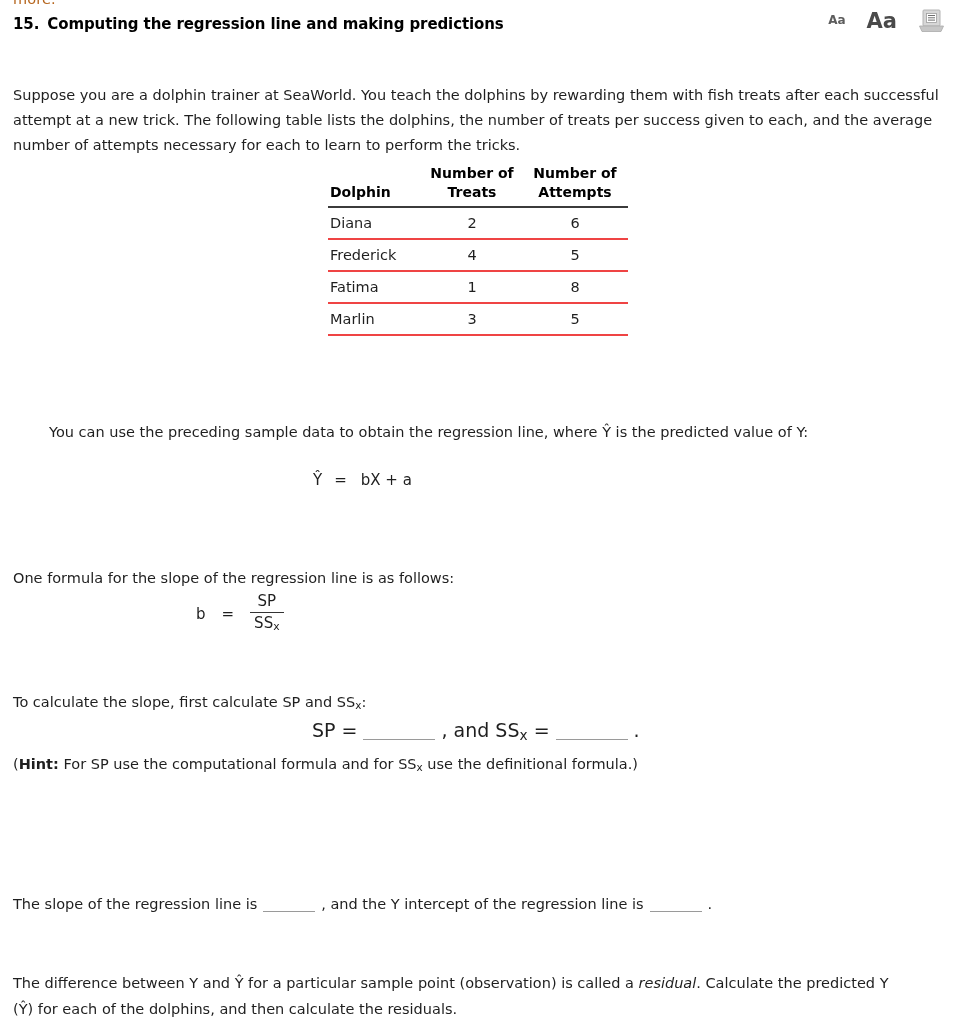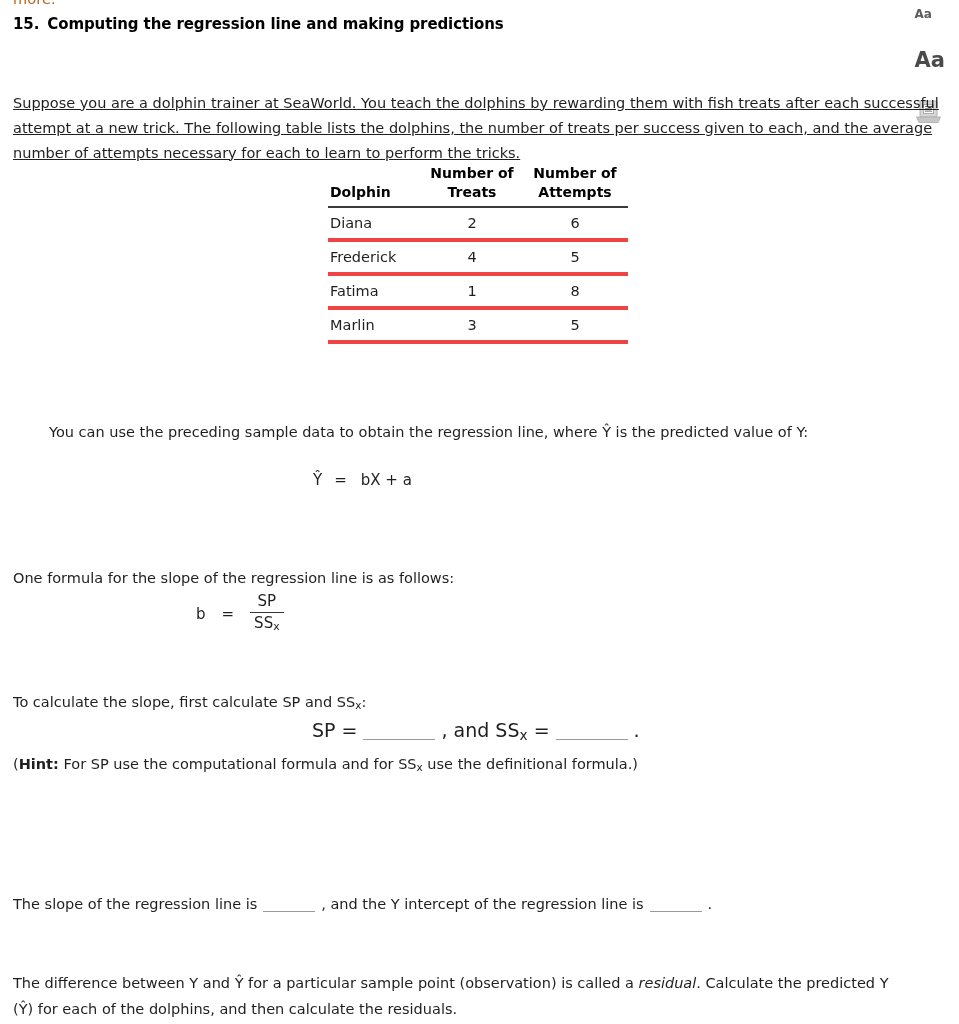--- a/index.html
+++ b/index.html
@@ -45,23 +45,22 @@
     white-space: nowrap;
     letter-spacing: -.1px;
   }
   .qtitle .qnum { margin-right: 8px; }
 
   .tools {
     position: absolute;
     right: 14px;
     top: -3px;
     display: flex;
-    align-items: flex-start;
-    gap: 28px;
-    flex-direction: column;
+    align-items: center;
+    gap: 21px;
   }
   .aa-small {
     font-size: 12px;
     font-weight: bold;
     color: #5d5d5d;
     line-height: 1;
     padding-bottom: 2px;
   }
   .aa-large {
     font-size: 21px;
@@ -77,21 +76,21 @@
   }
 
   
   .para {
     position: absolute;
     left: 13px;
     line-height: 25px;
     font-size: 14.5px;
     color: #1f1f1f;
   }
-  .p-intro { top: 76px; width: 930px; text-decoration: underline; }
+  .p-intro { top: 68px; width: 930px; }
   .p-regline { top: 405px; width: 900px; margin-left: 36px; }
   .p-slopeformula { top: 551px; width: 700px; }
   .p-calcslope { top: 666px; width: 700px; margin-top: 24px; }
   .p-hint { top: 737px; width: 760px; }
   .p-slopeanswer { top: 844px; width: 860px; margin-top: 48px; }
   .p-residual { top: 955px; width: 900px; line-height: 26px; }
 
   sub { font-size: 0.72em; vertical-align: -0.22em; }
   .ital { font-style: italic; }
   .bold { font-weight: bold; }
@@ -111,21 +110,21 @@
     vertical-align: bottom;
     font-size: 14px;
     line-height: 19px;
   }
   .data-table thead tr th { border-bottom: 2px solid #3b3b3b; }
   .data-table th.c-dolphin { text-align: left; width: 92px; padding-left: 2px;}
   .data-table th.c-treats  { text-align: center; width: 100px; }
   .data-table th.c-attempts{ text-align: center; width: 106px; }
   .data-table td {
     padding: 6px 0 6px 0;
-    border-bottom: 4px solid #ef4444;
+    border-bottom: 2px solid #ef4444;
     color: #1f1f1f;
     line-height: 18px;
   }
   .data-table td.v-name { text-align: left; padding-left: 2px; }
   .data-table td.v-num  { text-align: center; }
 
   
   .eq-yhat {
     position: absolute;
     left: 313px;

